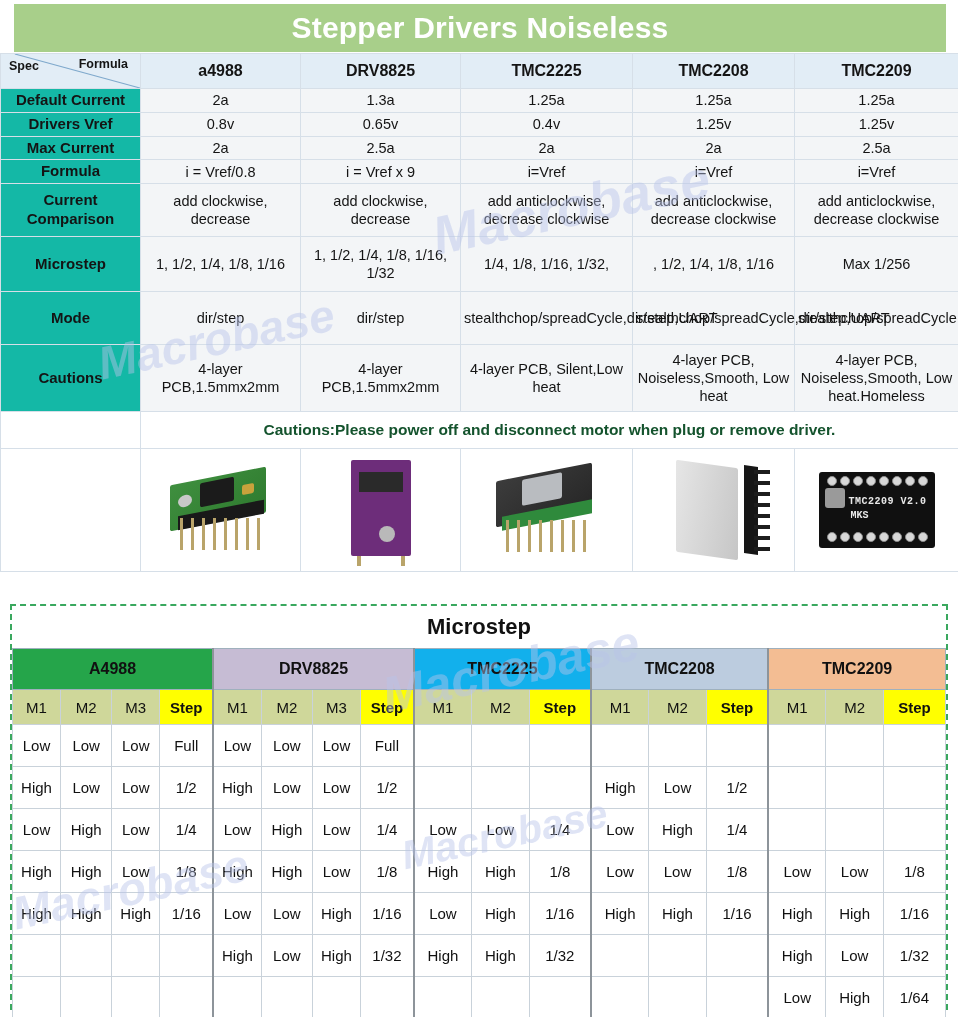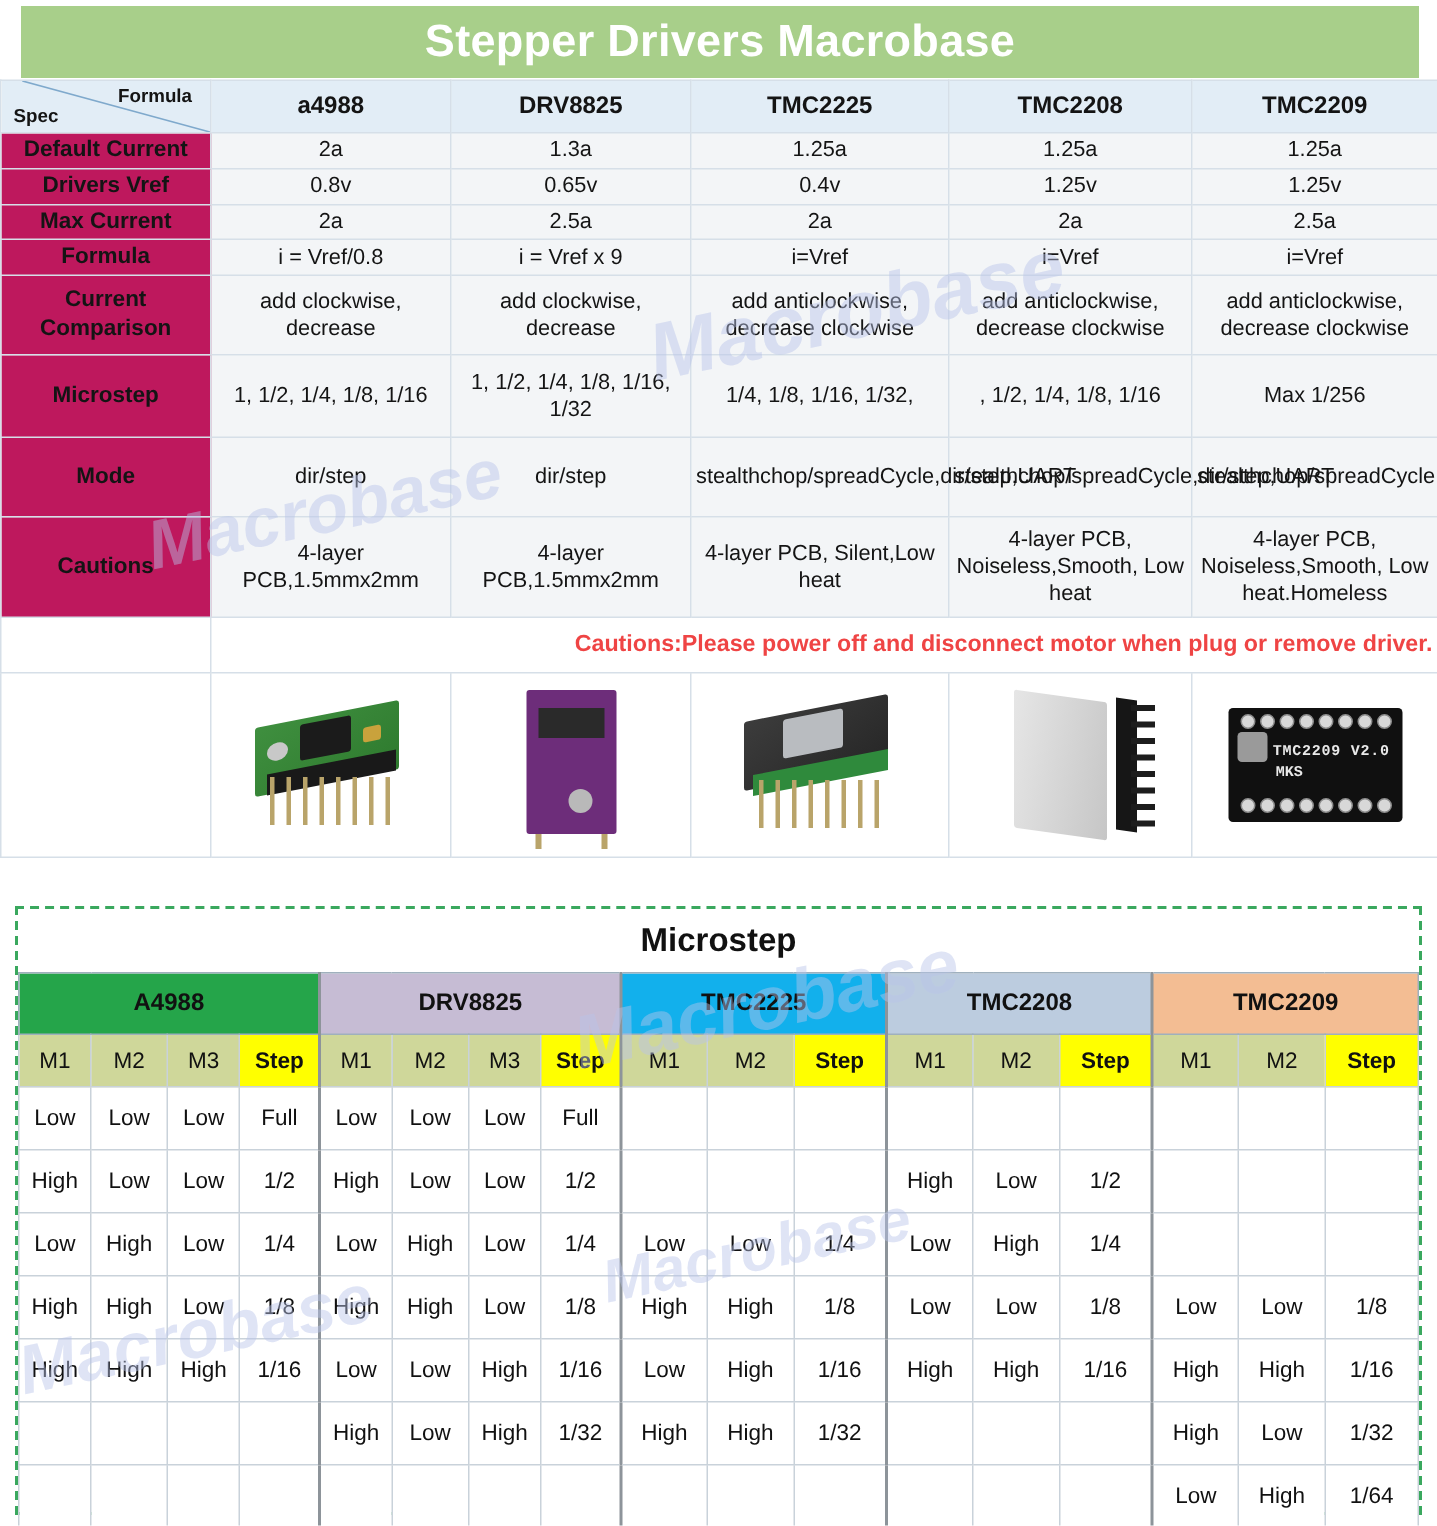--- a/index.html
+++ b/index.html
@@ -33,32 +33,32 @@
     position:absolute;left:0;top:53px;width:958px;
     border-collapse:collapse;table-layout:fixed;z-index:4;
   }
   .cmp td{
     border:1px solid #d6dfe8;
     text-align:center;vertical-align:middle;
     font-size:14.5px;color:#141414;line-height:1.25;
     padding:2px 3px;background:#f3f5f7;
   }
   .cmp td.lbl{
-    background:#be185d;font-weight:700;font-size:15px;
+    background:#14b8a6;font-weight:700;font-size:15px;
   }
   .cmp td.hdr{
     background:#e2edf6;font-weight:700;font-size:16px;
   }
   .cmp td.corner{
     background:#e2edf6;position:relative;padding:0;height:34px;
   }
   .corner .diag{
     position:absolute;left:0;top:0;width:100%;height:100%;
   }
-  .corner .s1{position:absolute;left:8px;top:16px;font-size:12.5px;font-weight:700;}
+  .corner .s1{position:absolute;left:8px;top:5px;font-size:12.5px;font-weight:700;}
   .corner .s2{position:absolute;right:12px;top:3px;font-size:12.5px;font-weight:700;}
   .cmp td.caution{
     background:#ffffff;color:#e8160c;font-weight:700;font-size:15.5px;
     border-left:1px solid #d6dfe8;
   }
   .cmp td.cautionpad{background:#ffffff;}
   .cmp td.imgcell{background:#ffffff;height:122px;padding:0;vertical-align:middle;}
   .clip{white-space:nowrap;overflow:hidden;}
 
   
@@ -139,21 +139,21 @@
 <body>
 
 <div class="page">
 
   <div class="wm wm1">Macrobase</div>
   <div class="wm wm2">Macrobase</div>
   <div class="wm wm3">Macrobase</div>
   <div class="wm wm4">Macrobase</div>
   <div class="wm wm5">Macrobase</div>
 
-  <div class="title-bar">Stepper Drivers Macrobase</div>
+  <div class="title-bar">Stepper Drivers Noiseless</div>
 
   <table class="cmp">
     <colgroup>
       <col style="width:140px">
         <col style="width:160px">
         <col style="width:160px">
       <col style="width:172px">
         <col style="width:162px">
         <col style="width:164px">
     </colgroup>
@@ -231,21 +231,21 @@
         <tr>
           <td class="lbl" style="height: 62px;">Cautions</td>
           <td>4-layer PCB,1.5mmx2mm</td>
           <td>4-layer PCB,1.5mmx2mm</td>
           <td>4-layer PCB, Silent,Low heat</td>
           <td>4-layer PCB, Noiseless,Smooth, Low heat</td>
           <td>4-layer PCB, Noiseless,Smooth, Low heat.Homeless</td>
         </tr>
         <tr>
           <td class="cautionpad"></td>
-          <td class="caution" colspan="5" style="color: #ef4444; height: 32px; text-align: right;">Cautions:Please power off and disconnect motor when plug or remove driver.</td>
+          <td class="caution" colspan="5" style="color: #14532d; height: 32px;">Cautions:Please power off and disconnect motor when plug or remove driver.</td>
         </tr>
         <tr>
           <td class="imgcell"></td>
           <td class="imgcell">
             <div class="board b-a4988">
               <span class="pcbA"></span>
               <span class="chipA"></span>
               <span class="potA"></span>
               <span class="capA"></span>
               <span class="blkA"></span>

